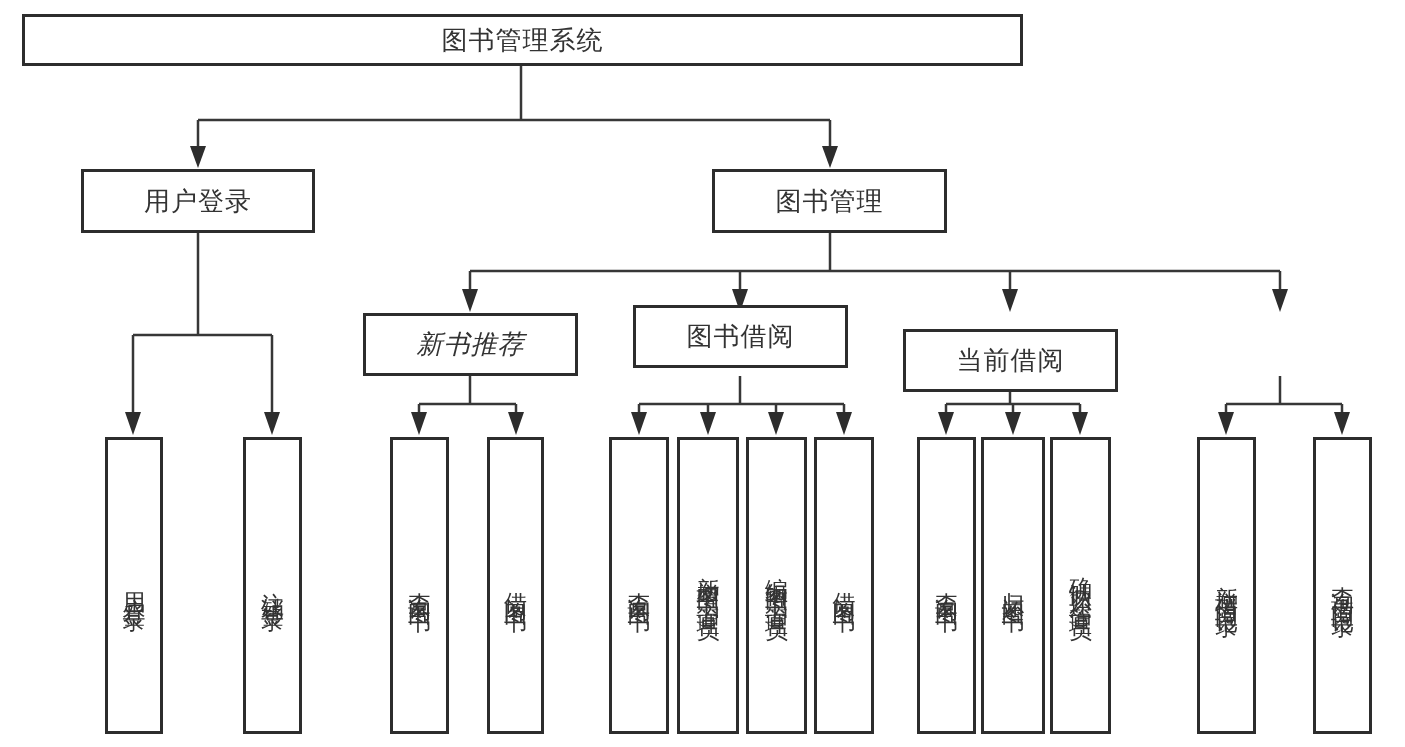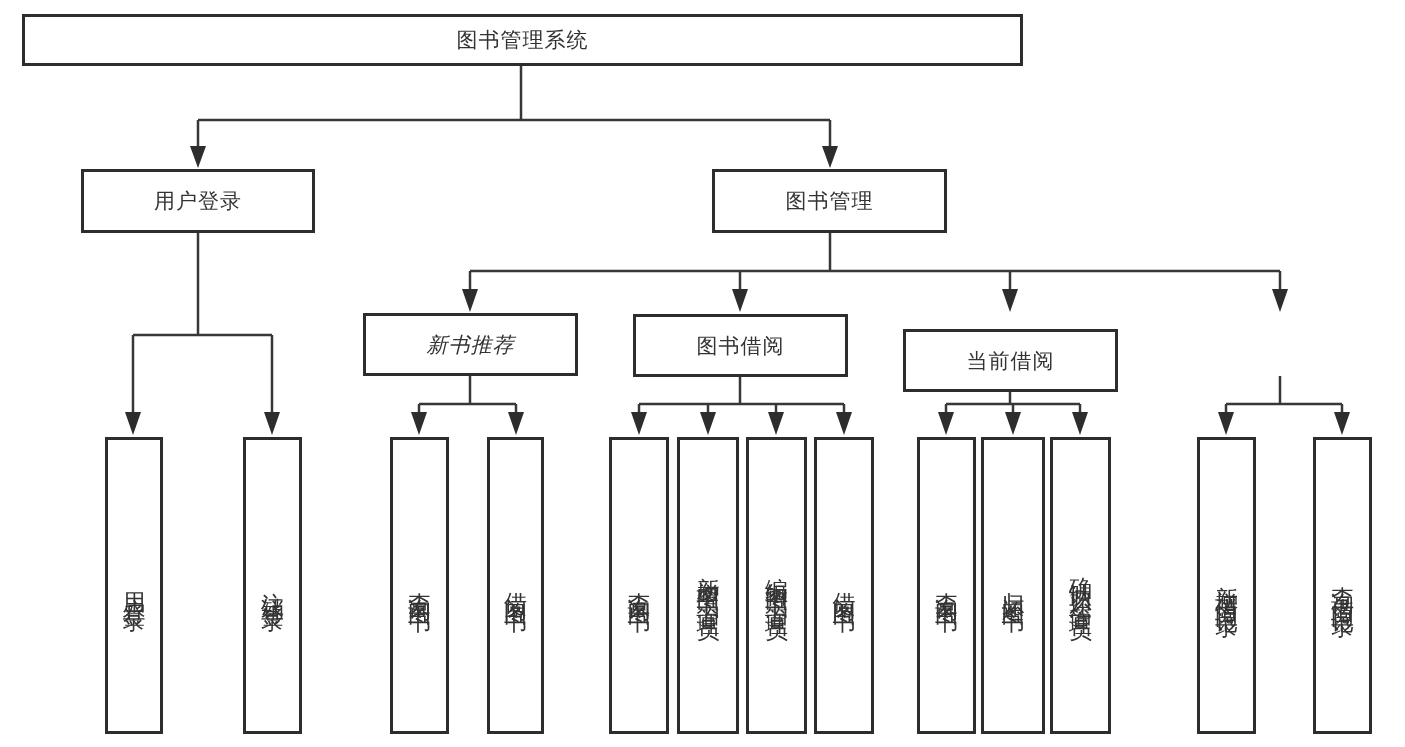--- a/index.html
+++ b/index.html
@@ -13,21 +13,21 @@
   }
   #wires { position:absolute; left:0; top:0; width:1405px; height:747px; }
   .node {
     position:absolute;
     box-sizing:border-box;
     border:3px solid #2d2d2d;
     background:#ffffff;
     display:flex; align-items:center; justify-content:center;
   }
   .node .lbl {
-    font-size:21px;
+    font-size:26px;
     letter-spacing:1px;
     white-space:nowrap;
   }
   .tall .lbl {
     writing-mode:vertical-rl;
     text-orientation:mixed;
     font-size:23px;
     letter-spacing:6px;
     line-height:1;
     white-space:nowrap;
@@ -132,21 +132,21 @@
   <div class="node" style="left:81px; top:169px; width:234px; height:64px;">
     <span class="lbl">用户登录</span>
   </div>
   <div class="node" style="left:712px; top:169px; width:235px; height:64px;">
     <span class="lbl">图书管理</span>
   </div>
 
   <div class="node" style="left:363px; top:313px; width:215px; height:63px;font-style:italic;">
     <span class="lbl">新书推荐</span>
   </div>
-  <div class="node" style="left:633px; top:314px; width:215px; height:63px;">
+  <div class="node" style="left:633px; top:305px; width:215px; height:63px;">
     <span class="lbl">图书借阅</span>
   </div>
   <div class="node" style="left:903px; top:329px; width:215px; height:63px;">
     <span class="lbl">当前借阅</span>
   </div>
 
   <div class="node tall" style="left:105px; top:437px; width:58px; height:297px;">
     <span class="lbl">用户登录</span>
   </div>
   <div class="node tall" style="left:243px; top:437px; width:59px; height:297px;">

